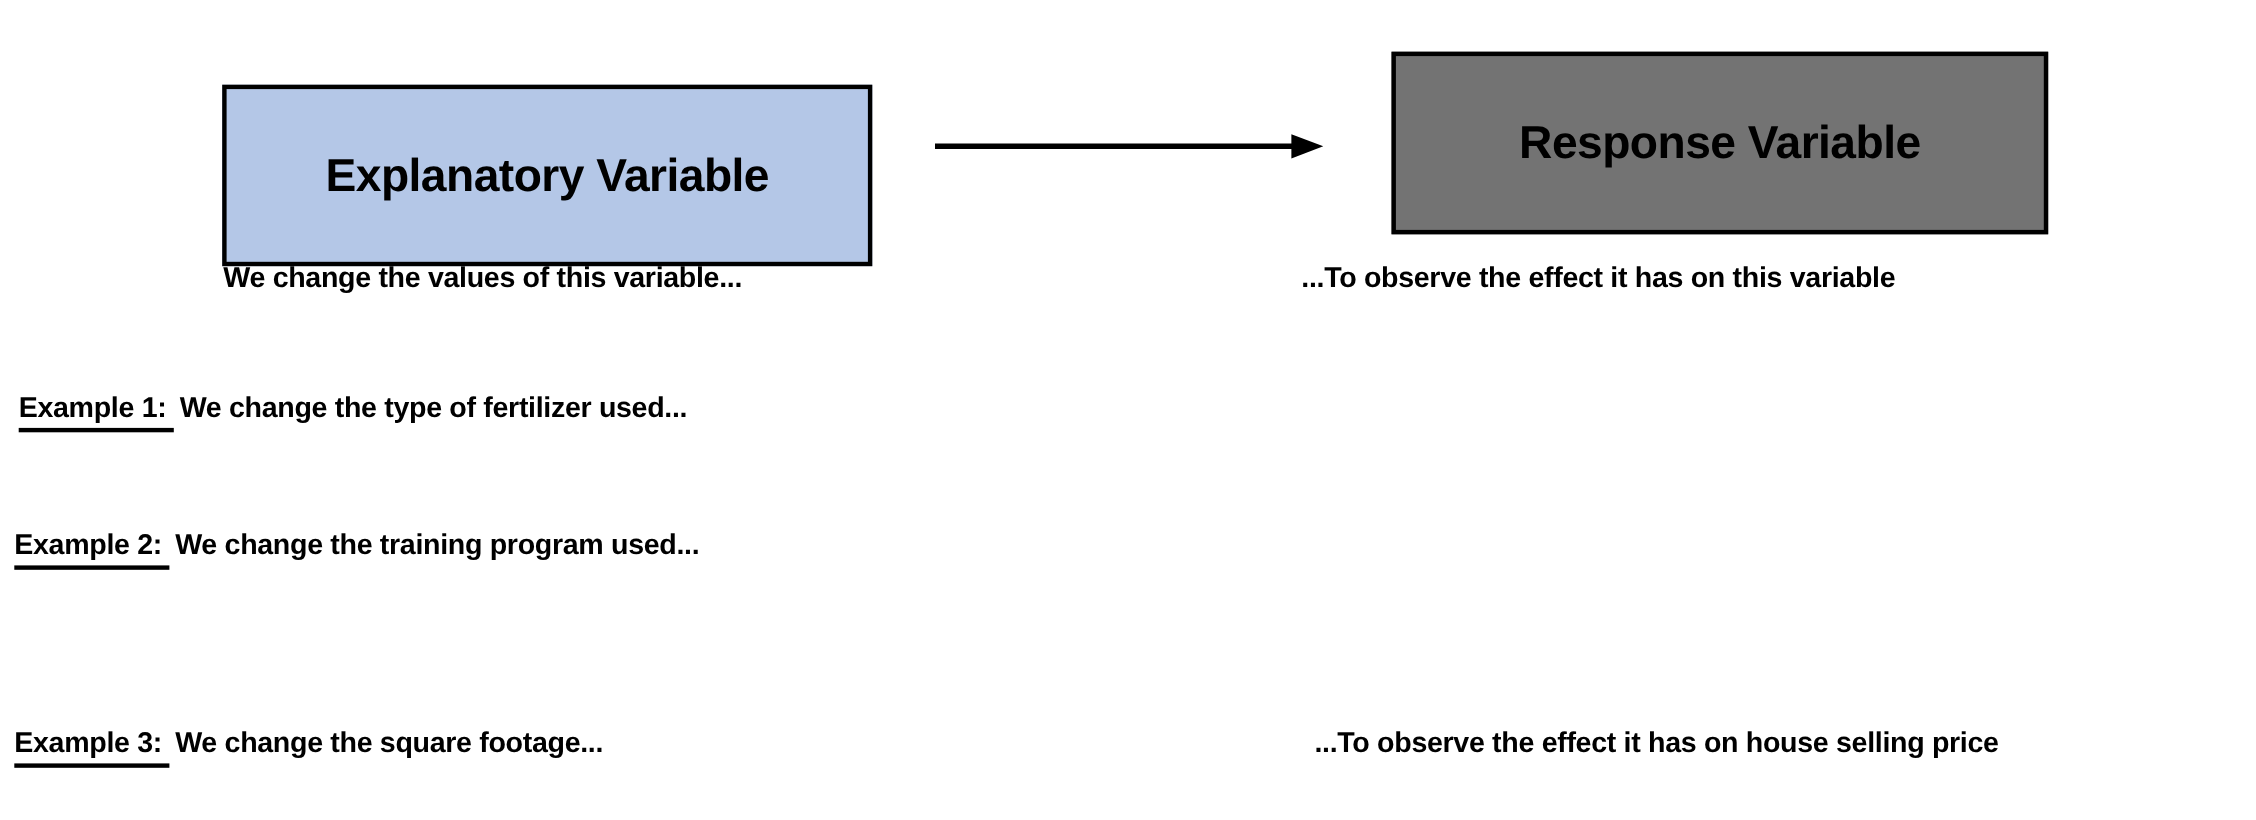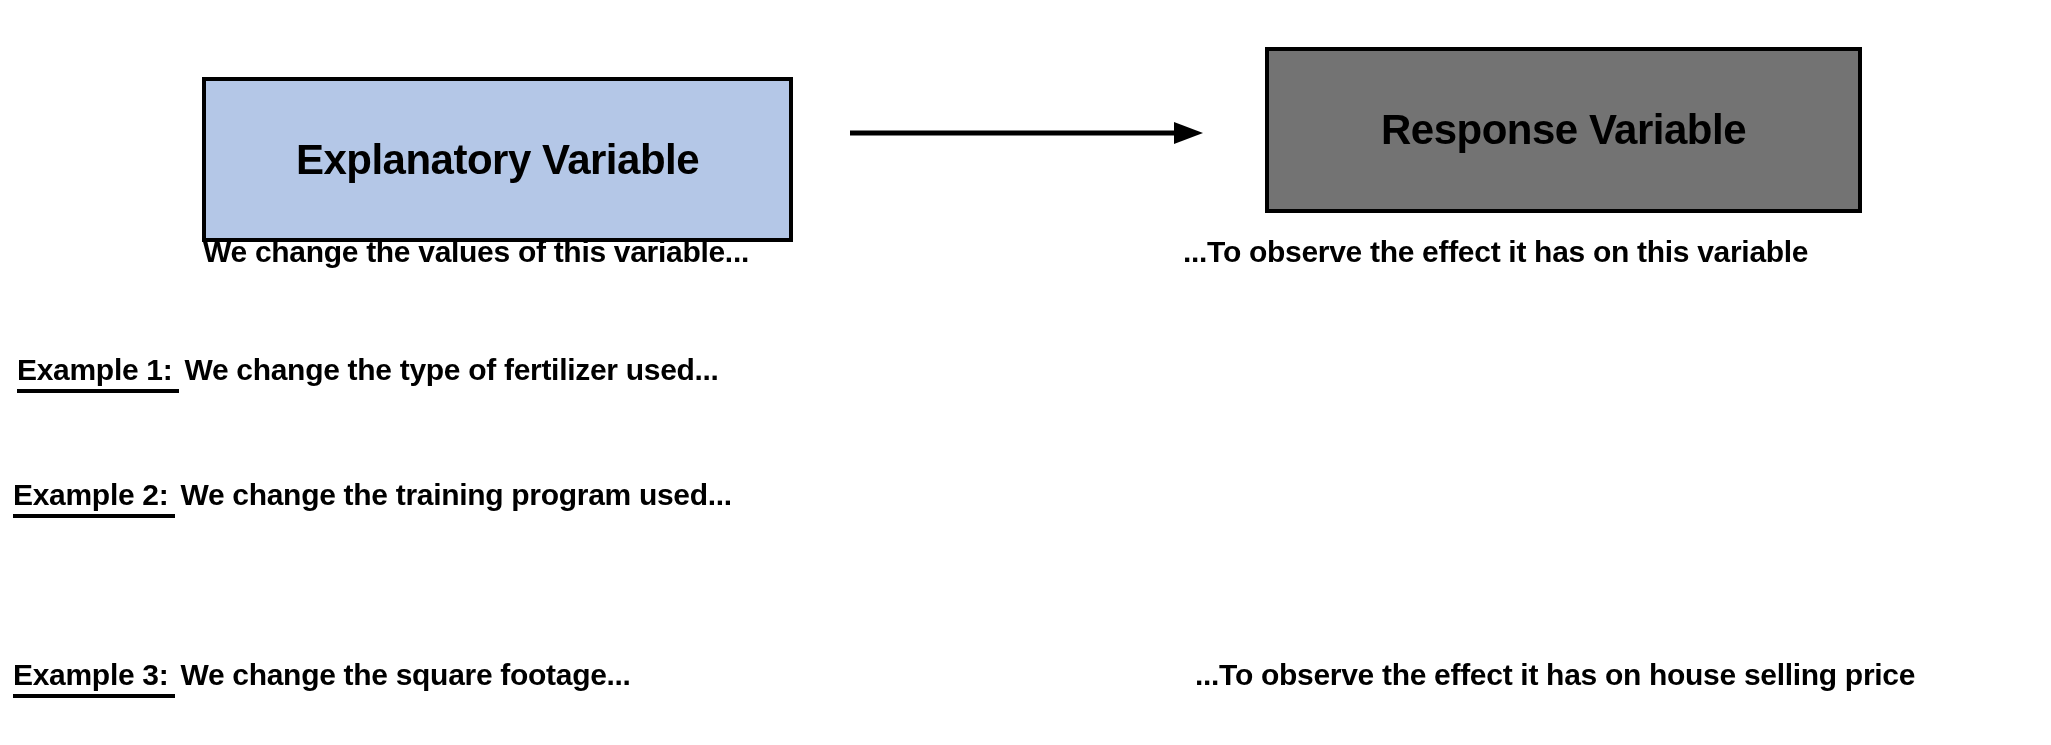--- a/index.html
+++ b/index.html
@@ -42,21 +42,21 @@
   }
   #arrow-svg {
     position: absolute;
     left: 848px;
     top: 119px;
     width: 355px;
     height: 28px;
   }
   .txt {
     position: absolute;
-    font-size: 30px;
+    font-size: 26px;
     font-weight: 700;
     line-height: 38px;
     white-space: nowrap;
     letter-spacing: -0.3px;
   }
   .ex-label {
     display: inline-block;
     border-bottom: 4px solid #000000;
     padding-right: 7px;
     margin-right: 5px;

